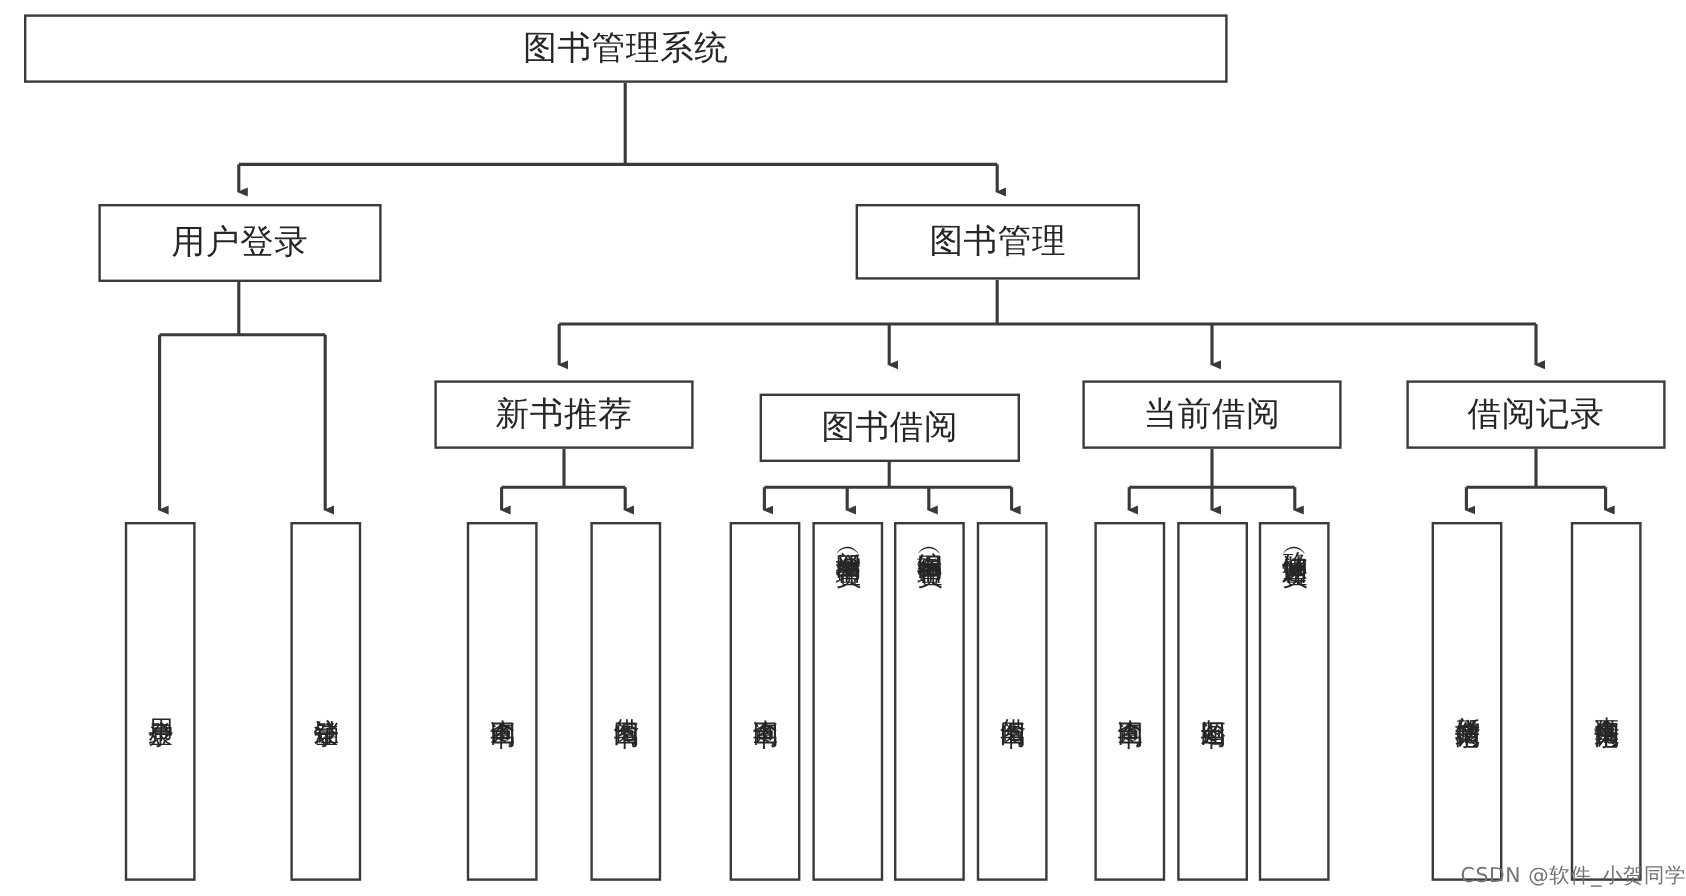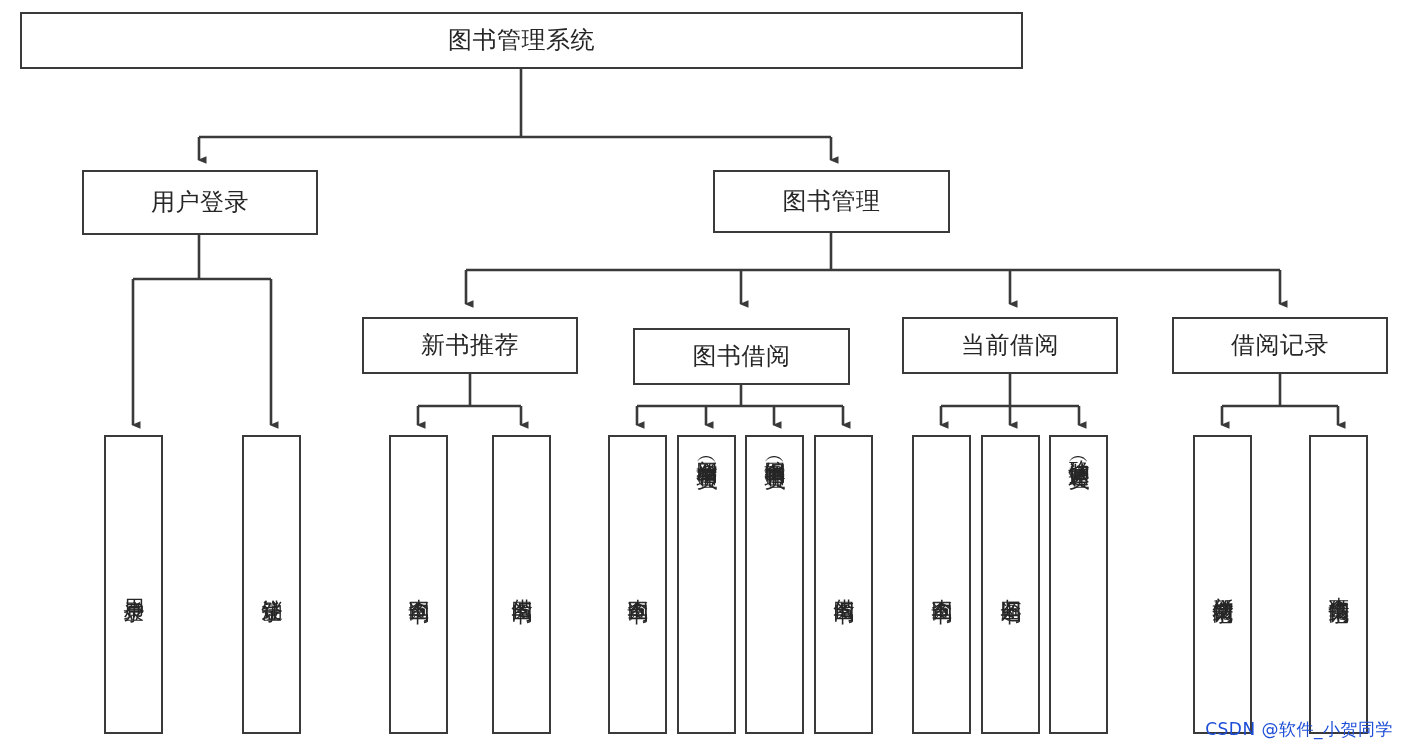--- a/index.html
+++ b/index.html
@@ -29,21 +29,21 @@
     position: absolute;
     box-sizing: border-box;
     border: 2.5px solid #3a3a3a;
     background: #ffffff;
     display: flex;
     align-items: center;
     justify-content: center;
     color: #1a1a1a;
   }
   .node-box .label {
-    font-size: 24px;
+    font-size: 28px;
     line-height: 1.1;
     letter-spacing: 0.5px;
     white-space: nowrap;
     color: #262626;
   }
   .node-box.vertical {
     align-items: flex-start;
     justify-content: center;
     padding-top: 6px;
   }
@@ -55,24 +55,24 @@
     letter-spacing: 1.5px;
     white-space: pre-line;
     text-align: left;
   }
   .node-box.vertical.center-text {
     align-items: center;
     padding-top: 0;
   }
   #watermark {
     position: absolute;
-    right: 12px;
+    right: 0;
     bottom: 6px;
     font-size: 17px;
-    color: #1d4ed8;
+    color: #737373;
     letter-spacing: 0.5px;
     white-space: nowrap;
     pointer-events: none;
   }
 </style>
 </head>
 <body>
 
 <div id="canvas">
 

